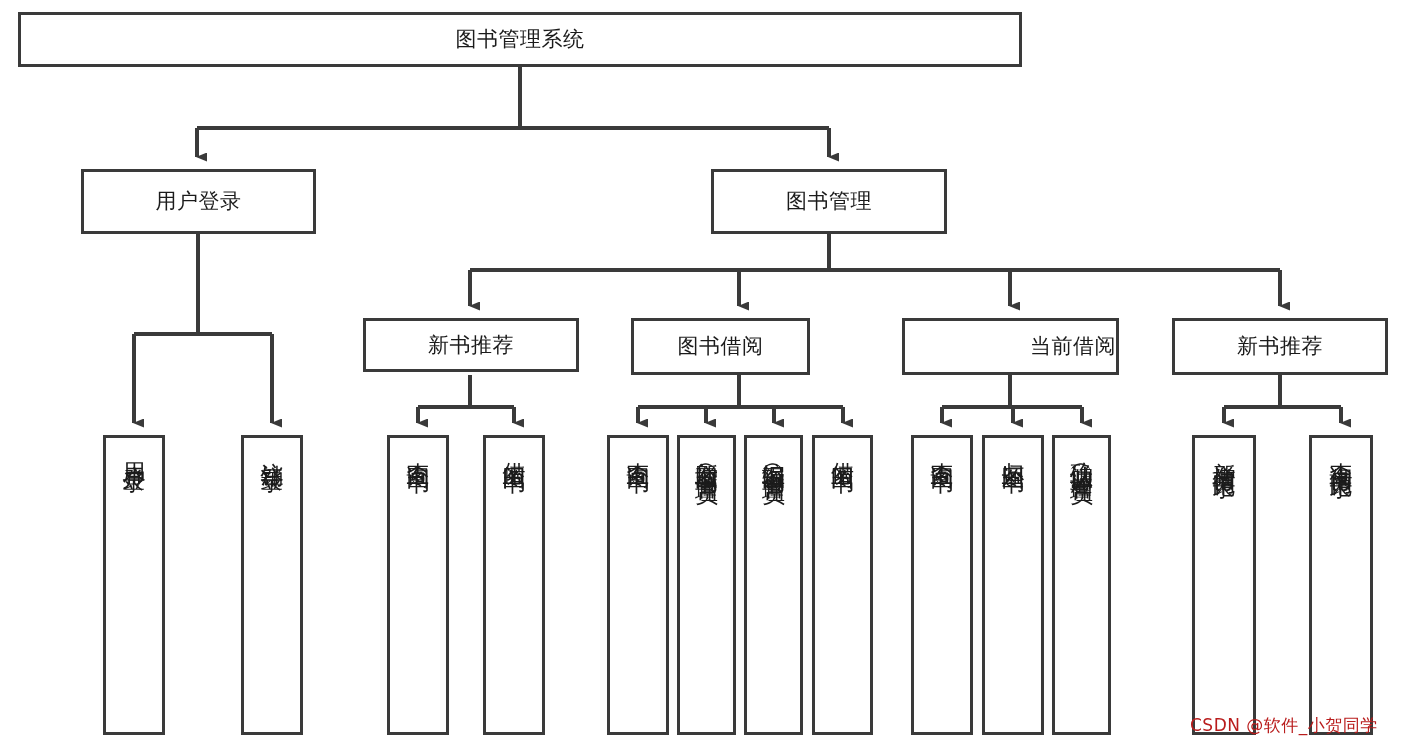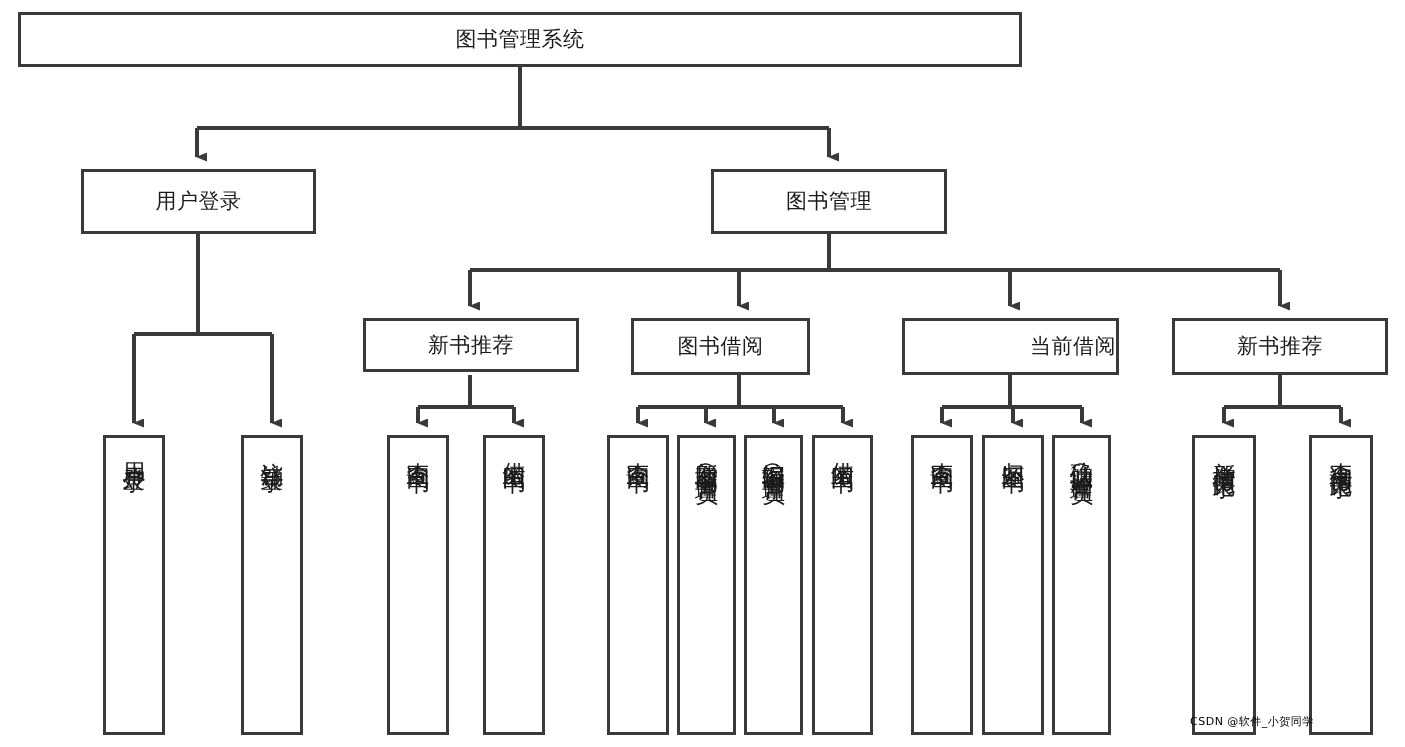--- a/index.html
+++ b/index.html
@@ -55,22 +55,22 @@
   .node.vertical .node-label {
     writing-mode: vertical-rl;
     text-orientation: upright;
     font-size: 23px;
     letter-spacing: 3px;
     line-height: 1;
     white-space: nowrap;
   }
   .watermark {
     position: absolute;
-    font-size: 11px;
-    color: #000000;
+    font-size: 17px;
+    color: #b91c1c;
     white-space: nowrap;
     letter-spacing: 0.5px;
     font-family: "DejaVu Sans", "Liberation Sans", sans-serif;
   }
 </style>
 </head>
 <body>
 
 <div id="diagram-root">
 

